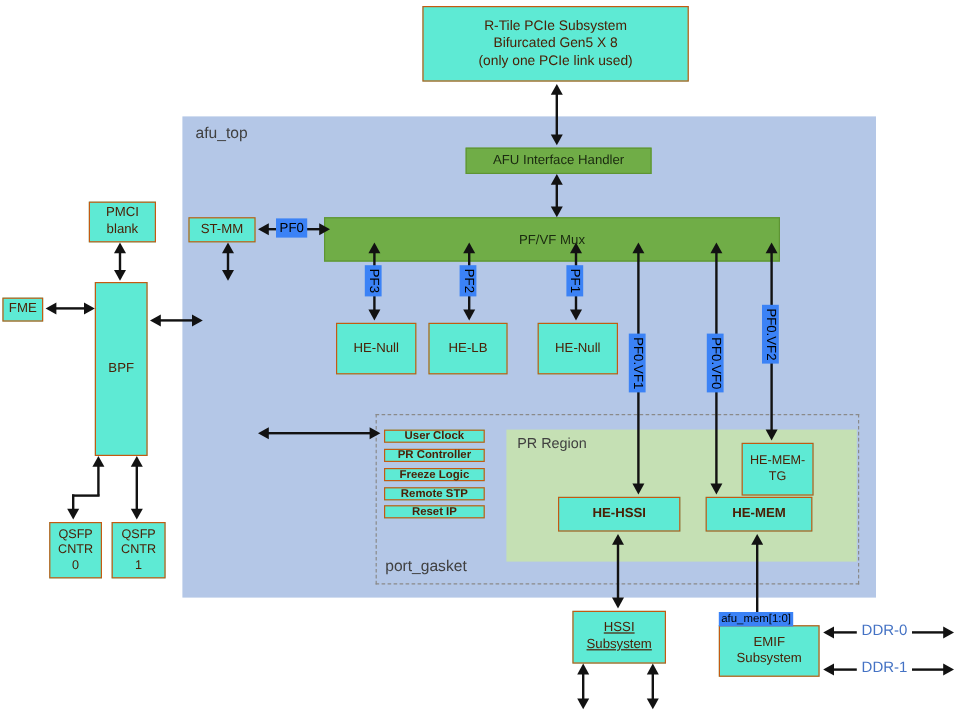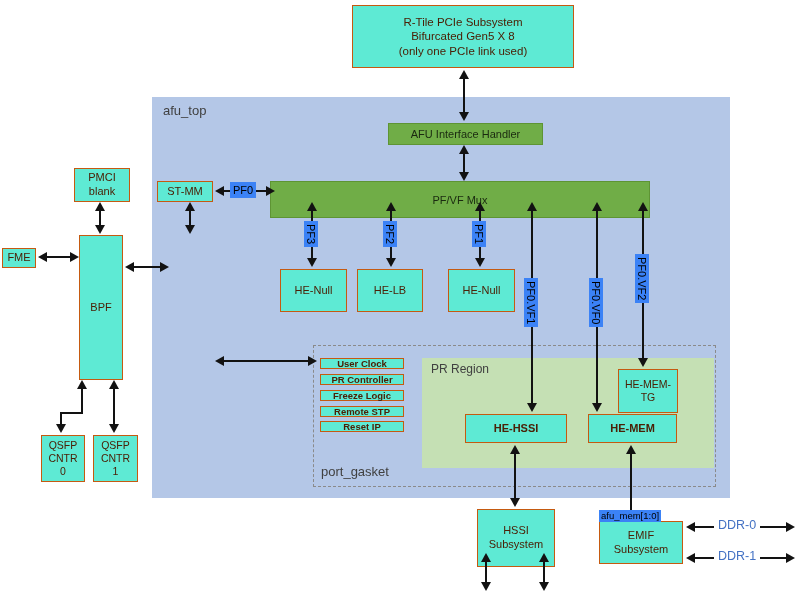--- a/index.html
+++ b/index.html
@@ -84,21 +84,21 @@
   <div class="abs obox small-ob" style="left:320px; top:374px; width:84px; height:11px;">PR Controller</div>
   <div class="abs obox small-ob" style="left:320px; top:390px; width:84px; height:11px;">Freeze Logic</div>
   <div class="abs obox small-ob" style="left:320px; top:406px; width:84px; height:11px;">Remote STP</div>
   <div class="abs obox small-ob" style="left:320px; top:421px; width:84px; height:11px;">Reset IP</div>
 
   <div class="abs obox" style="left:465px; top:414px; width:102px; height:29px; font-weight:600;">HE-HSSI</div>
   <div class="abs obox" style="left:618px; top:369px; width:60px; height:44px; font-size:10.5px;">HE-MEM-
 TG</div>
   <div class="abs obox" style="left:588px; top:414px; width:89px; height:29px; font-weight:600;">HE-MEM</div>
 
-  <div class="abs obox" style="left:477px; top:509px; width:78px; height:58px;">HSSI
+  <div class="abs obox" style="left:477px; top:509px; width:78px; height:44px;text-decoration:underline;">HSSI
 Subsystem</div>
   <div class="abs obox" style="left:599px; top:521px; width:84px; height:43px;">EMIF
 Subsystem</div>
 
   <div class="varrow t b" style="left:463px; top:78px; height:35px;"></div>
   <div class="varrow t b" style="left:463px; top:153px; height:20px;"></div>
   <div class="harrow l r" style="left:223px; top:190px; width:44px;"></div>
   <div class="varrow t b" style="left:189px; top:210px; height:16px;"></div>
   <div class="varrow t b" style="left:99px;  top:210px; height:16px;"></div>
   <div class="harrow l r" style="left:46px;  top:256px; width:25px;"></div>

